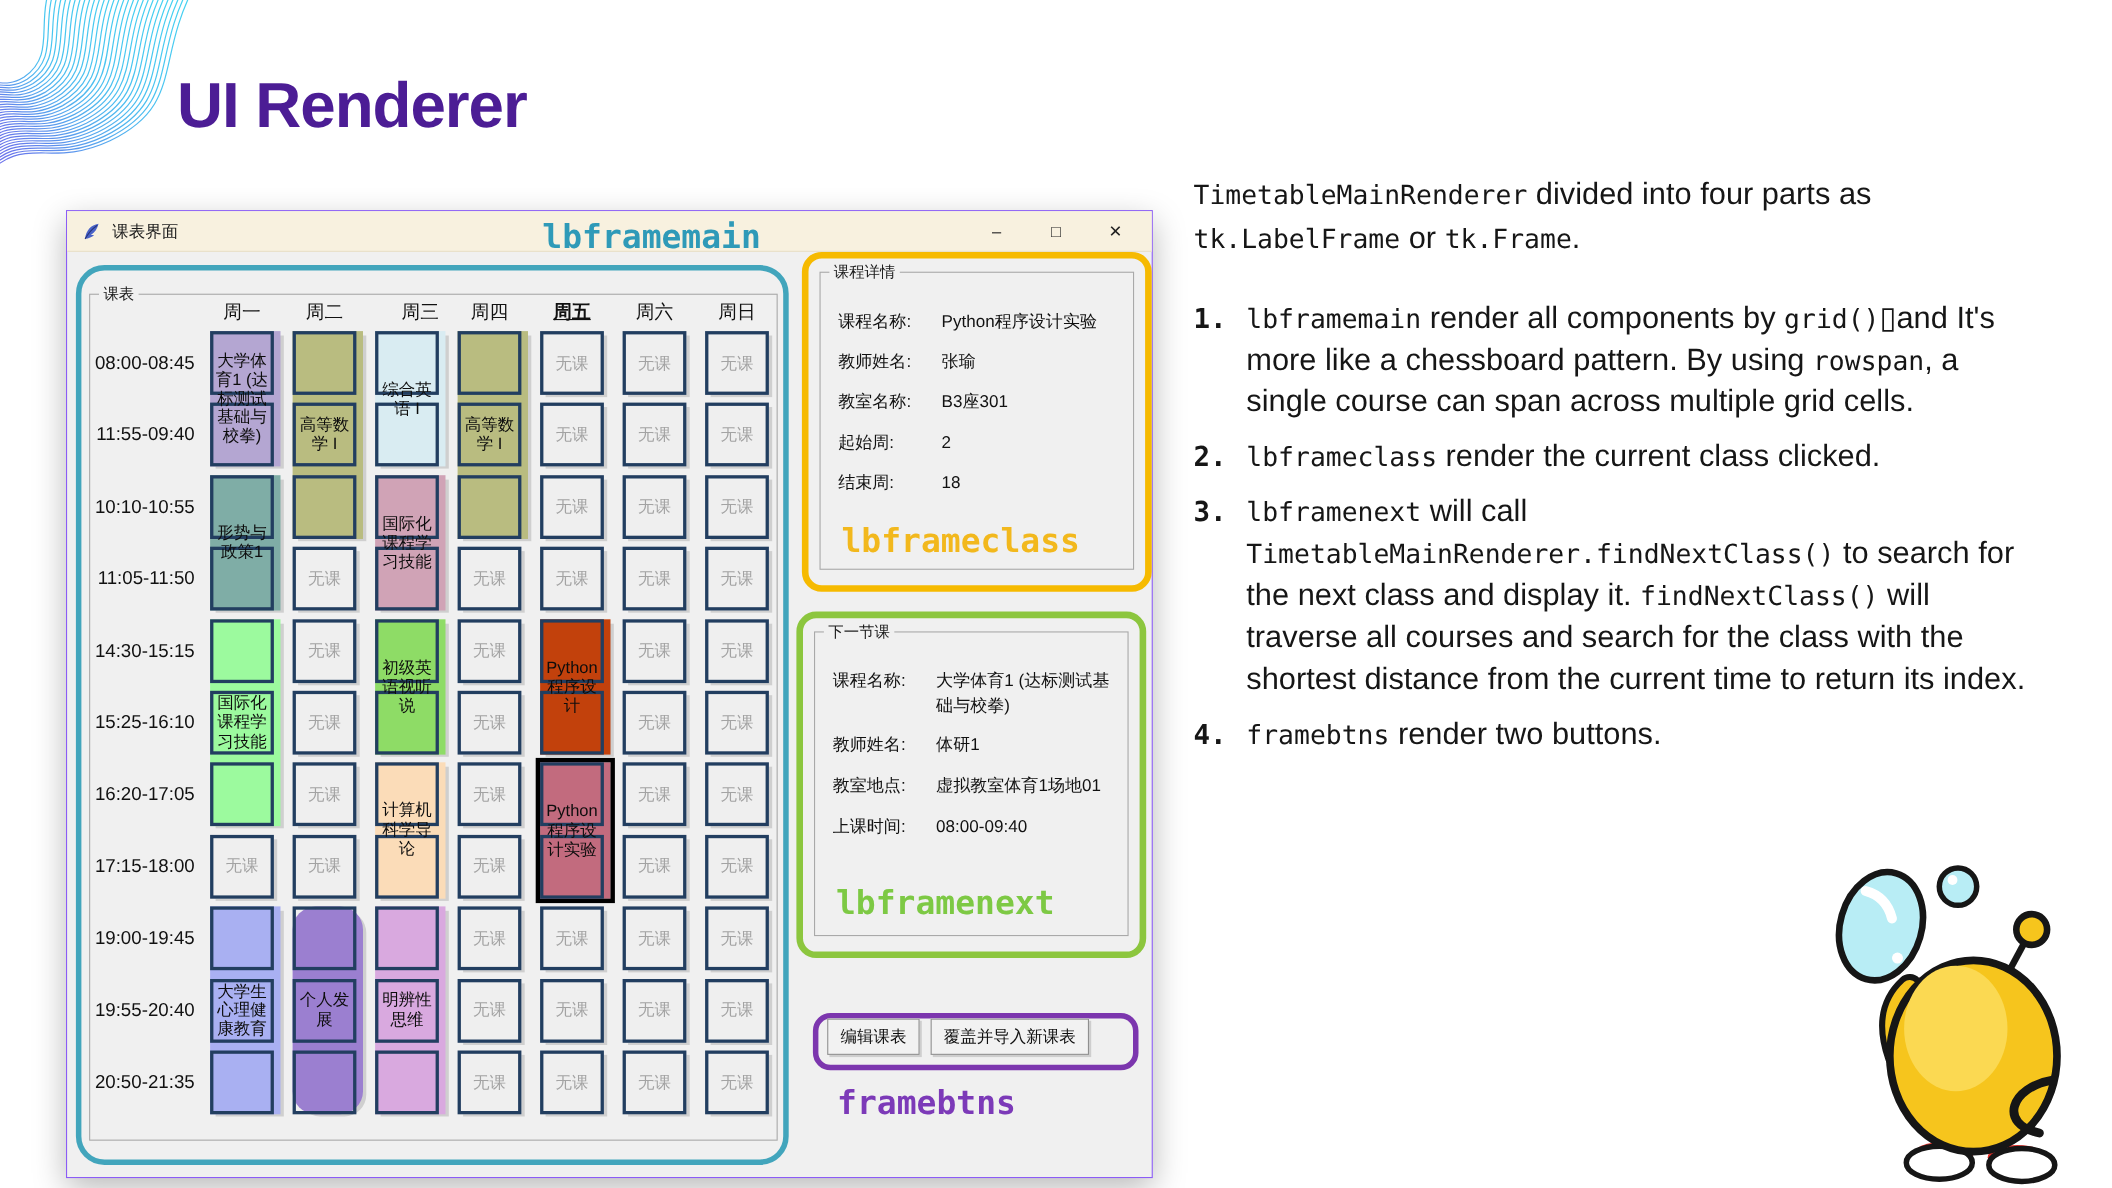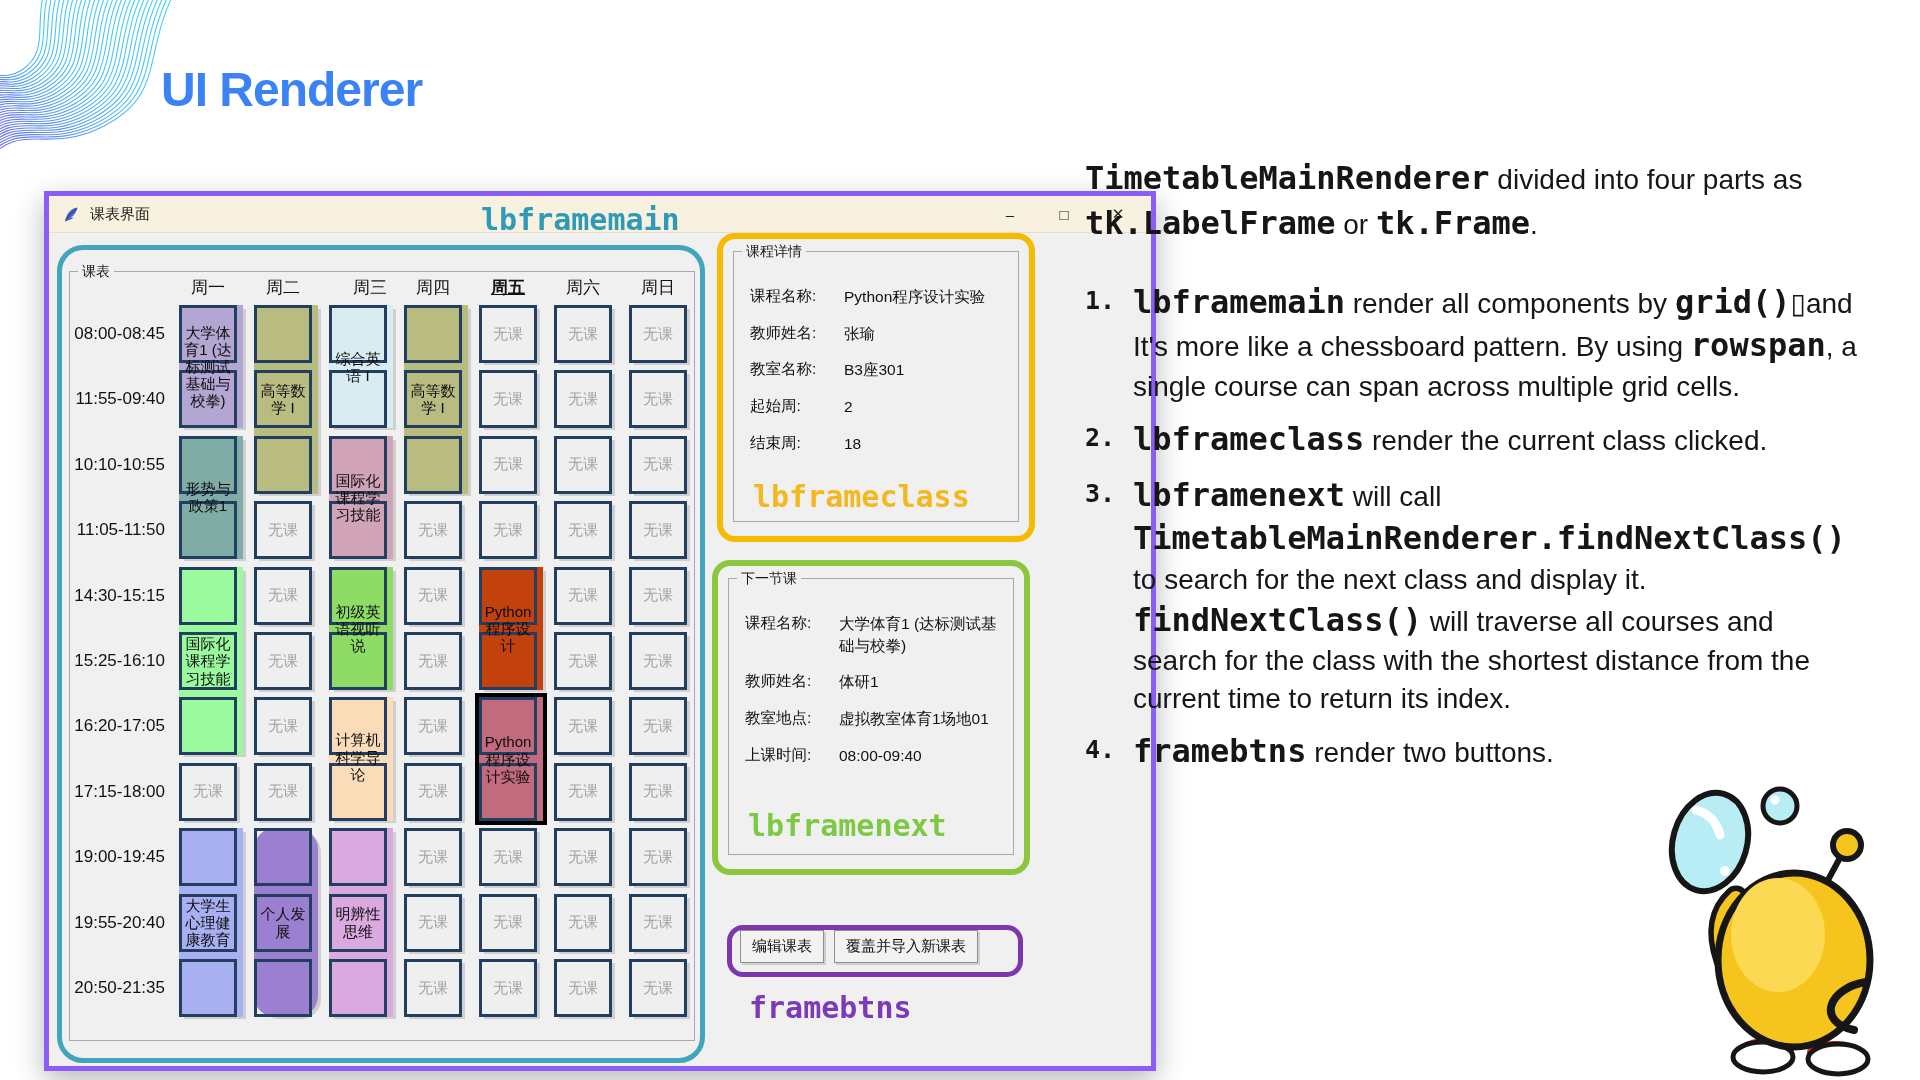--- a/index.html
+++ b/index.html
@@ -3,26 +3,26 @@
 <meta charset="utf-8">
 <style>
   html,body{margin:0;padding:0;width:1920px;height:1080px;background:#ffffff;
     font-family:"Liberation Sans",sans-serif;overflow:hidden;}
   .slide{position:absolute;inset:0;}
 
   
   .wave{position:absolute;left:0;top:0;width:210px;height:210px;}
 
   
-  .title{position:absolute;left:161px;top:62px;font-size:48px;font-weight:800;
-    color:#3b82f6;letter-spacing:-1px;}
+  .title{position:absolute;left:161px;top:62px;font-size:58px;font-weight:800;
+    color:#4c1d95;letter-spacing:-1px;}
 
   
-  .win{position:absolute;left:44px;top:191px;width:1112px;height:880px;background:#f0f0f0;
-    border:5px solid #8b5cf6;box-shadow:0 10px 28px rgba(0,0,0,.28);box-sizing:border-box;}
+  .win{position:absolute;left:60px;top:191px;width:988px;height:880px;background:#f0f0f0;
+    border:1px solid #8b5cf6;box-shadow:0 10px 28px rgba(0,0,0,.28);box-sizing:border-box;}
   .titlebar{position:absolute;left:0;top:0;right:0;height:36px;background:#f8f1df;
     border-bottom:1px solid #e7dfc9;display:flex;align-items:center;}
   .tbicon{margin-left:13px;width:19px;height:19px;flex:none;}
   .tbtitle{margin-left:9px;font-size:15px;color:#1a1a1a;}
   .tbctrls{position:absolute;right:6px;top:0;height:36px;display:flex;}
   .tbc{width:54px;height:36px;display:flex;align-items:center;justify-content:center;
     font-size:15px;color:#222;cursor:default;}
 
   .tag{position:absolute;font-family:"DejaVu Sans Mono",monospace;font-weight:bold;font-size:30px;}
   .tag-main{left:432px;top:6px;color:#2f9ab8;}
@@ -65,21 +65,21 @@
   .btnframe{position:absolute;left:678px;top:729px;width:296px;height:52px;
     border:5px solid #7c36ae;border-radius:16px;box-sizing:border-box;
     display:flex;align-items:flex-start;gap:10px;padding-left:8px;}
   .tkbtn{height:33px;background:#f2f2f2;border:1px solid #8f8f8f;font-size:15px;
     padding:0 11px;display:flex;align-items:center;box-shadow:2px 2px 0 rgba(0,0,0,.14);
     color:#111;font-family:"Liberation Sans",sans-serif;cursor:default;white-space:nowrap;}
 
   
   .explain{position:absolute;left:1085px;top:156px;width:775px;color:#161616;}
   .intro{font-size:28px;line-height:1.42;margin:0 0 34px 0;}
-  .code{font-family:"DejaVu Sans Mono",monospace;font-weight:bold;font-size:32px;margin-top:32px;}
+  .code{font-family:"DejaVu Sans Mono",monospace;font-weight:normal;font-size:24px;margin-top:32px;}
   .olitem{display:flex;margin-bottom:12px;font-size:28px;line-height:1.36;}
   .onum{font-family:"DejaVu Sans Mono",monospace;font-weight:bold;font-size:25px;
     width:48px;flex:none;padding-top:3px;}
   .itxt{flex:1;}
 
   .mascot{position:absolute;left:1668px;top:768px;}
 </style>
 </head>
 <body>
 

